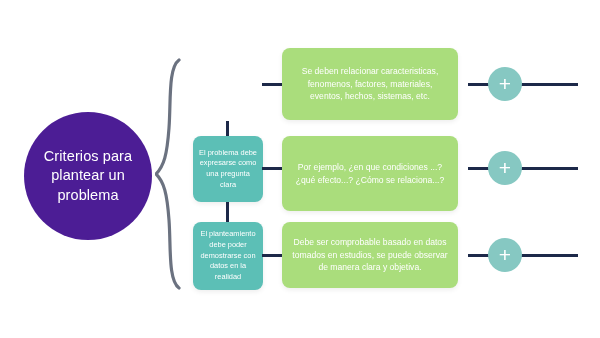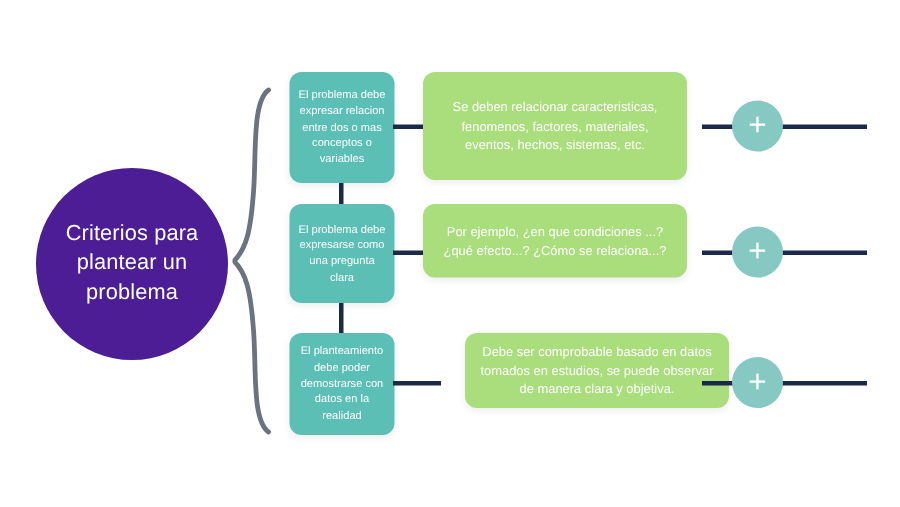--- a/index.html
+++ b/index.html
@@ -90,22 +90,22 @@
     display: flex;
     align-items: center;
     justify-content: center;
     text-align: center;
     font-size: 8.6px;
     line-height: 1.5;
     padding: 5px 9px;
     box-shadow: 0 2px 5px rgba(0,0,0,0.07);
   }
   .row-1 .green-box { top: 0;  height: 72px; }
-  .row-2 .green-box { top: 0;  height: 49px; }
-  .row-3 .green-box { top: 0;  height: 50px; margin-left: 28px; }
+  .row-2 .green-box { top: 0;  height: 75px; }
+  .row-3 .green-box { top: 0;  height: 66px; }
 
   
   .link-short {
     position: absolute;
     left: 262px;
     width: 32px;
     height: 3px;
     background: #1d2949;
   }
   .row-1 .link-short { top: 35px; }
@@ -167,23 +167,20 @@
   </div>
 
   <svg class="brace" viewBox="0 0 26 232">
     <path d="M24 2 C13 10, 16 44, 14 70 C12 97, 9 108, 1 116 C9 124, 12 135, 14 162 C16 188, 13 222, 24 230" fill="none" stroke="#6b7280" stroke-width="3.2" stroke-linecap="round"></path>
   </svg>
 
   <div class="v-link v-link-1"></div>
   <div class="v-link v-link-2"></div>
 
   <div class="row row-1">
-    <div class="teal-box">
-      <span>El problema debe expresar relacion entre dos o mas conceptos o variables</span>
-    </div>
     <div class="link-short"></div>
     <div class="green-box">
       <span>Se deben relacionar caracteristicas, fenomenos, factores, materiales, eventos, hechos, sistemas, etc.</span>
     </div>
     <div class="link-long"></div>
     <div class="plus-circle">
       <span class="plus-glyph">+</span>
     </div>
   </div>
 

